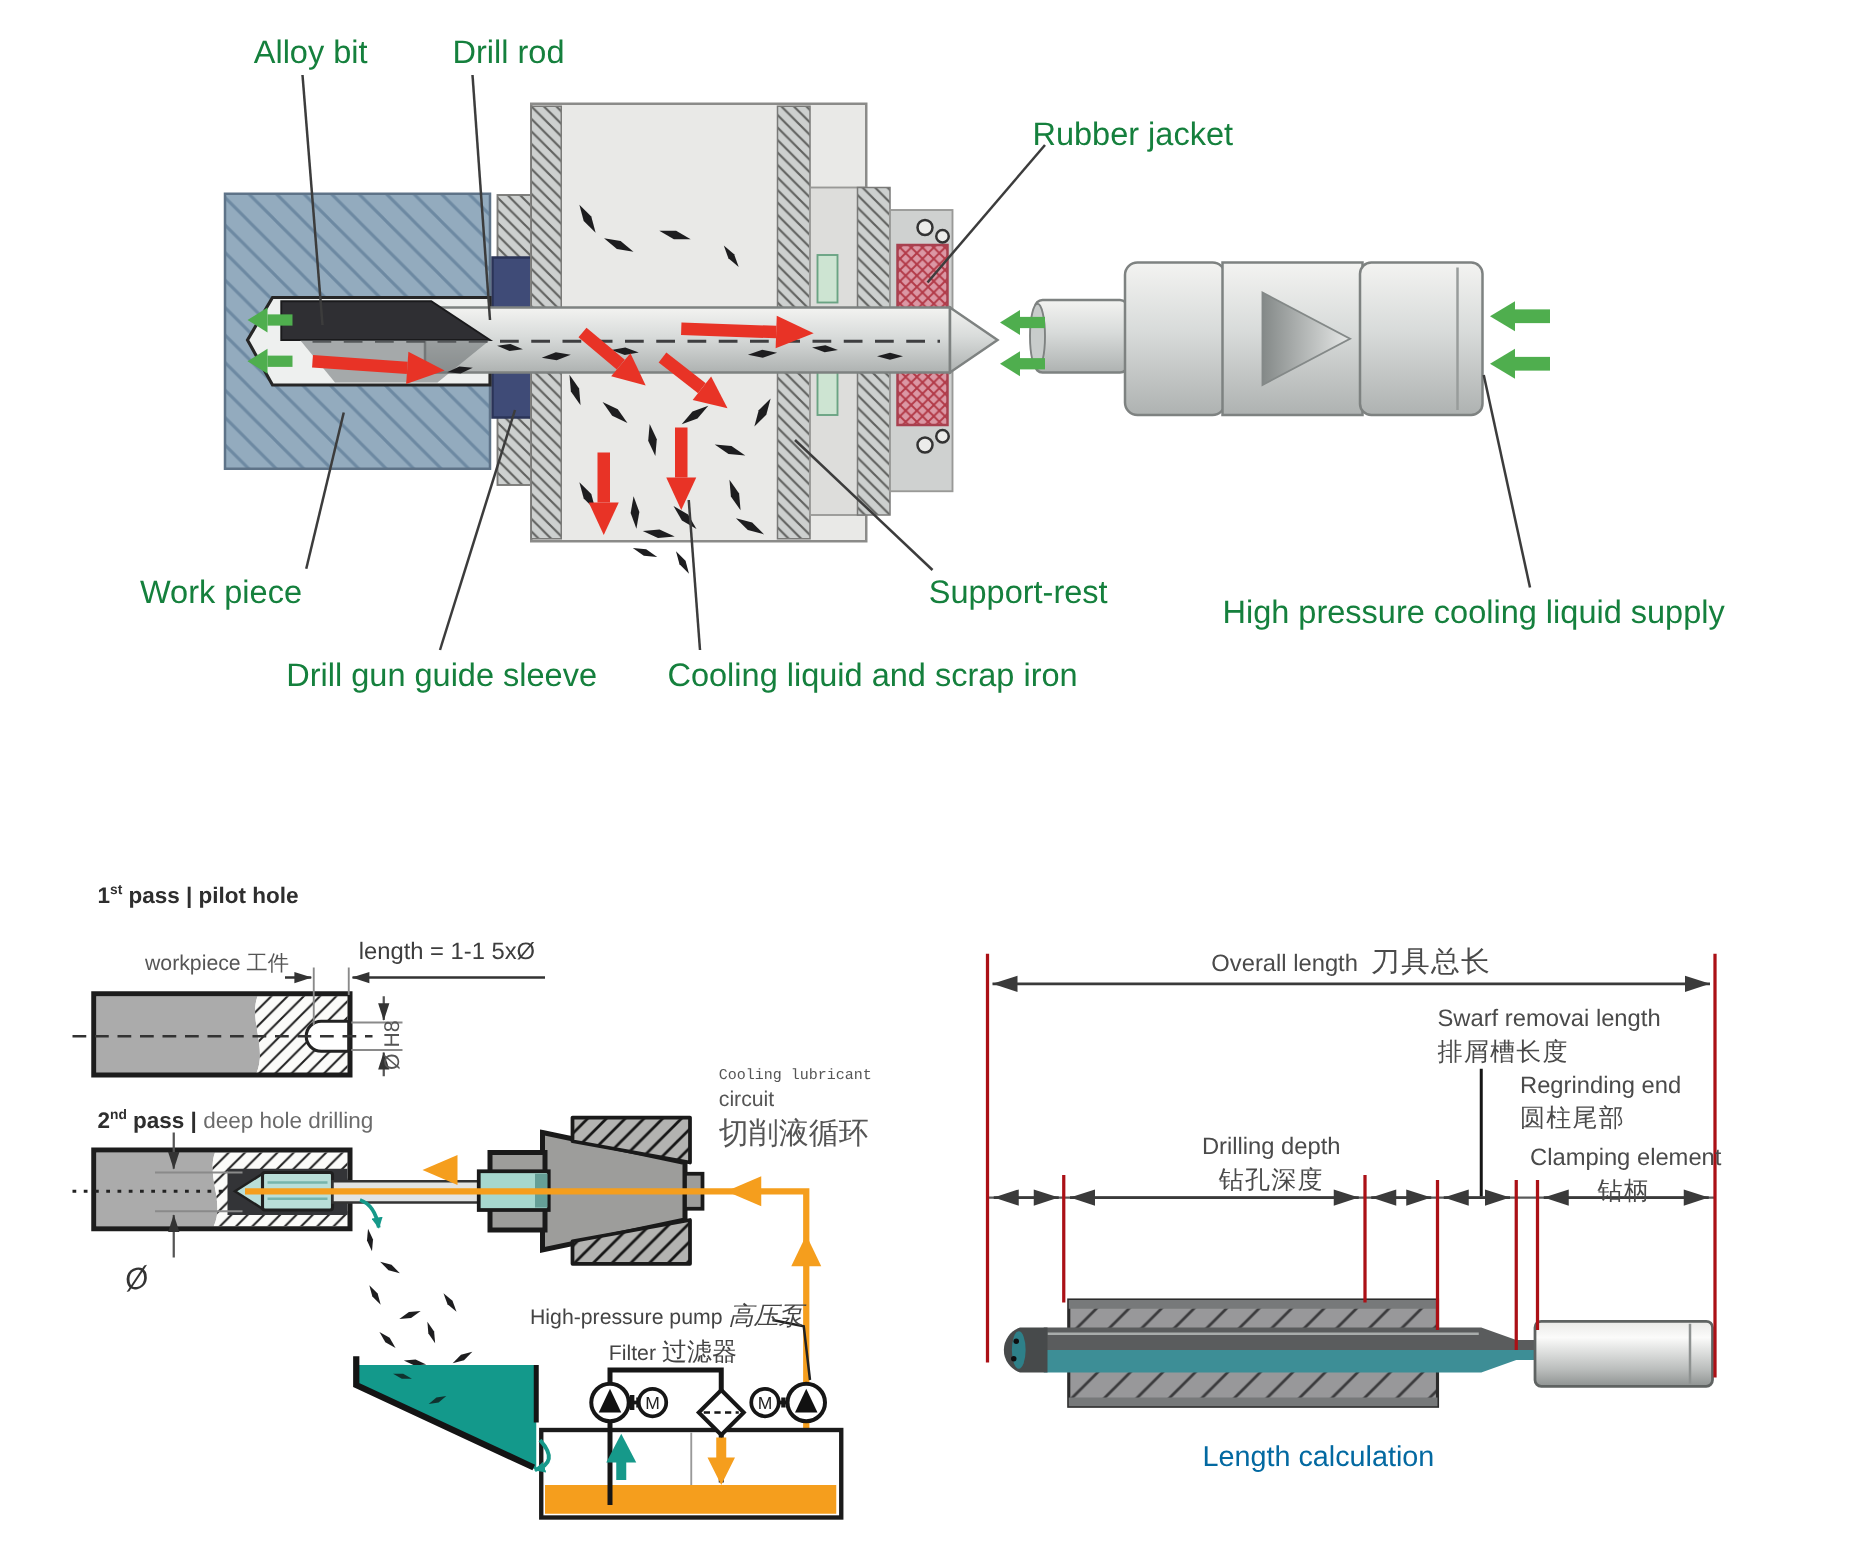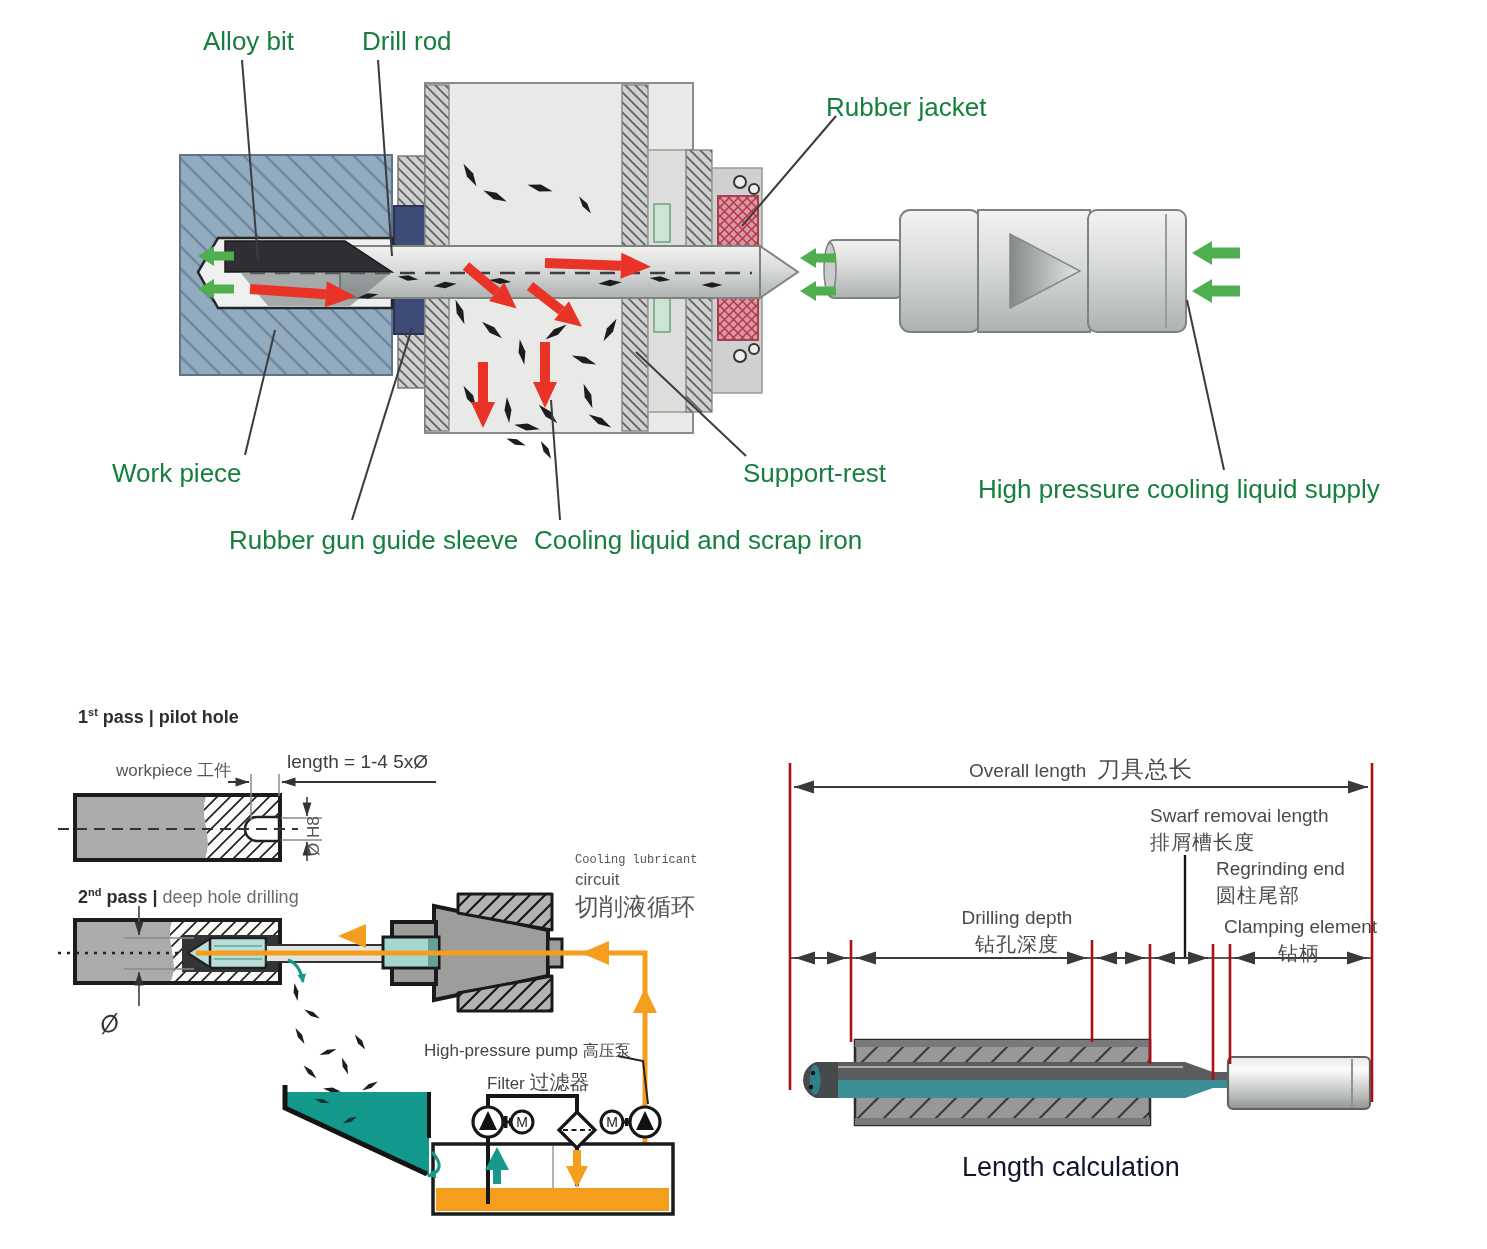--- a/index.html
+++ b/index.html
@@ -7,21 +7,21 @@
          font-family:"Liberation Sans", sans-serif;}
   #art{position:absolute;left:0;top:0;z-index:0;}
   .lbl{position:absolute;z-index:2;color:#15803d;font-size:26px;white-space:nowrap;line-height:1.15;}
   .lbl-sm{position:absolute;z-index:2;color:#4a4a4a;font-size:19px;white-space:nowrap;line-height:1.3;}
   .lbl-tit{position:absolute;z-index:2;color:#2e2e2e;font-size:18px;font-weight:600;white-space:nowrap;}
   .lbl-tit sup{font-size:11px;}
   .gray{color:#6b6b6b;font-weight:400;}
   .cjk{font-size:20px;letter-spacing:1px;}
   .two-line span{display:block;}
   .center{text-align:center;}
-  .teal-title{position:absolute;z-index:2;color:#0f172a;font-size:27px;white-space:nowrap;}
+  .teal-title{position:absolute;z-index:2;color:#0369a1;font-size:23px;white-space:nowrap;}
   .tiny{font-size:17px;color:#555;}
   .dim{font-size:19px;color:#3d3d3d;}
   .rot{transform:rotate(-90deg);transform-origin:0 0;}
 </style>
 </head>
 <body>
 
 <div id="stage">
 
 <svg id="art" width="1487" height="1249" viewBox="0 0 1487 1249">
@@ -358,35 +358,35 @@
     <line x1="1185" y1="855" x2="1185" y2="957" stroke="#161616" stroke-width="2.4"></line>
   </g>
 </svg>
 
 <div class="lbl" style="left:203px;top:27px;">Alloy bit</div>
 <div class="lbl" style="left:362px;top:27px;">Drill rod</div>
 <div class="lbl" style="left:826px;top:93px;">Rubber jacket</div>
 <div class="lbl" style="left:112px;top:459px;">Work piece</div>
 <div class="lbl" style="left:743px;top:459px;">Support-rest</div>
 <div class="lbl" style="left:978px;top:475px;">High pressure cooling liquid supply</div>
-<div class="lbl" style="left:229px;top:526px;">Rubber gun guide sleeve</div>
+<div class="lbl" style="left:229px;top:526px;">Drill gun guide sleeve</div>
 <div class="lbl" style="left:534px;top:526px;">Cooling liquid and scrap iron</div>
 
 <div class="lbl-tit" style="left:78px;top:706px;"><span>1</span><sup>st</sup><span> pass | pilot hole</span></div>
 <div class="lbl-sm tiny" style="left:116px;top:760px;">workpiece 工件</div>
-<div class="lbl-sm dim" style="left:287px;top:750px;">length = 1-4 5xØ</div>
+<div class="lbl-sm dim" style="left:287px;top:750px;">length = 1-1 5xØ</div>
 <div class="lbl-sm tiny rot" style="left:303px;top:856px;">Ø H8</div>
 
 <div class="lbl-tit" style="left:78px;top:886px;"><span>2</span><sup>nd</sup><span> pass | </span><span class="gray">deep hole drilling</span></div>
 <div class="lbl-sm" style="left:575px;top:853px;color:#555;">
   <span style="display:block;font-size:12px;font-family:Liberation Mono, monospace;">Cooling lubricant</span>
   <span style="display:block;font-size:17px;">circuit</span>
   <span style="display:block;font-size:24px;">切削液循环</span>
 </div>
-<div class="lbl-sm" style="left:424px;top:1040px;color:#444;font-size:17px;"><span>High-pressure pump</span> <span style="font-size:16px;">高压泵</span></div>
+<div class="lbl-sm" style="left:424px;top:1040px;color:#444;font-size:17px;"><span>High-pressure pump</span> <span style="font-size:20px;font-style:italic;">高压泵</span></div>
 <div class="lbl-sm" style="left:487px;top:1069px;color:#444;font-size:17px;"><span>Filter</span> <span style="font-size:20px;">过滤器</span></div>
 <div class="lbl-sm" style="left:100px;top:1008px;font-size:24px;color:#333;font-style:italic;transform:rotate(-12deg);">Ø</div>
 
 <div class="lbl-sm center" style="left:931px;top:755px;width:300px;"><span>Overall length</span>&nbsp;&nbsp;<span class="cjk" style="font-size:23px;">刀具总长</span></div>
 <div class="lbl-sm two-line" style="left:1150px;top:804px;">
       <span>Swarf removai length</span>
       <span class="cjk">排屑槽长度</span>
     </div>
 <div class="lbl-sm two-line center" style="left:927px;top:906px;width:180px;">
       <span>Drilling depth</span>

